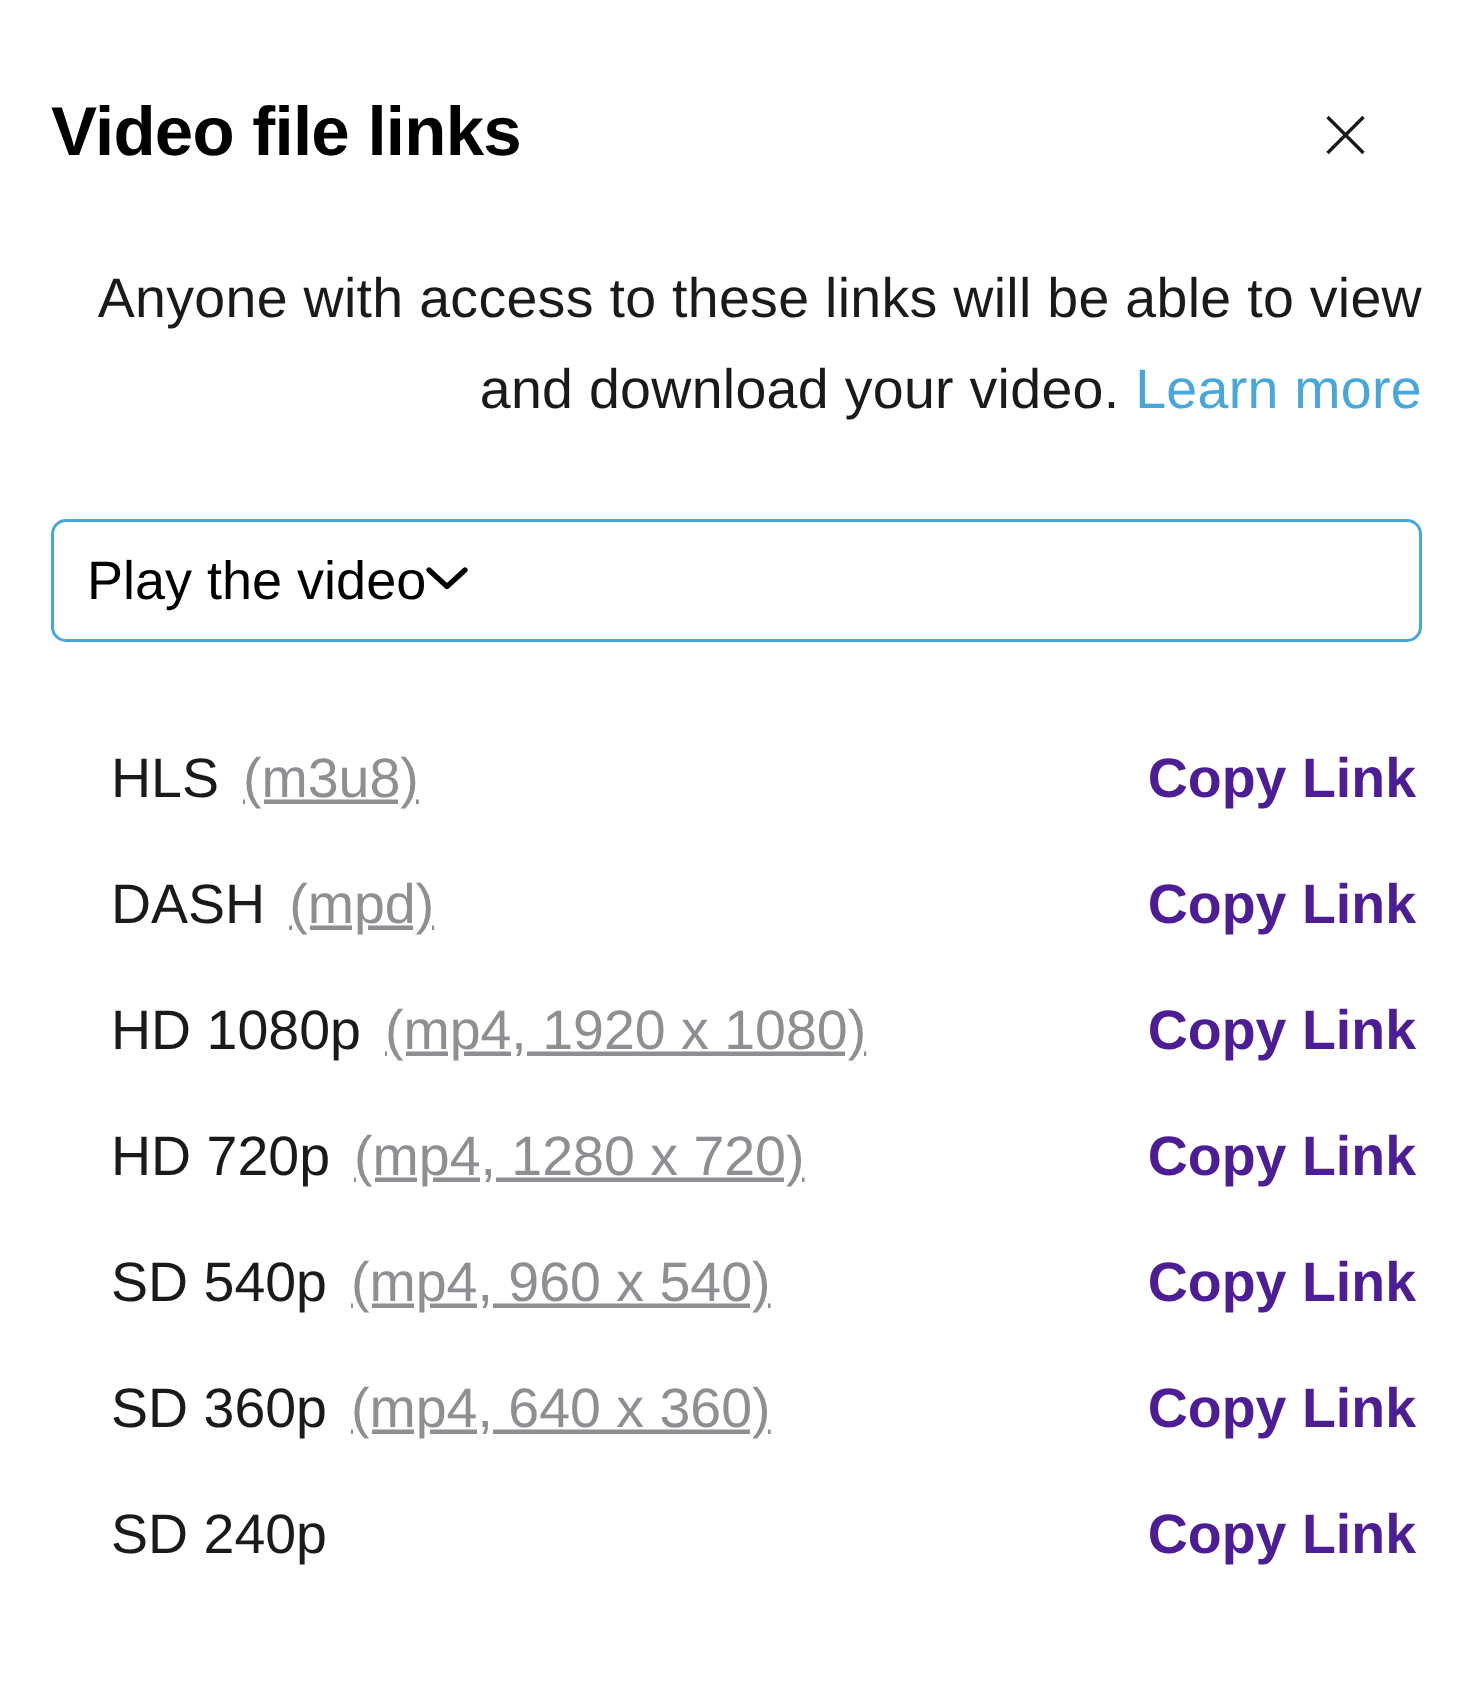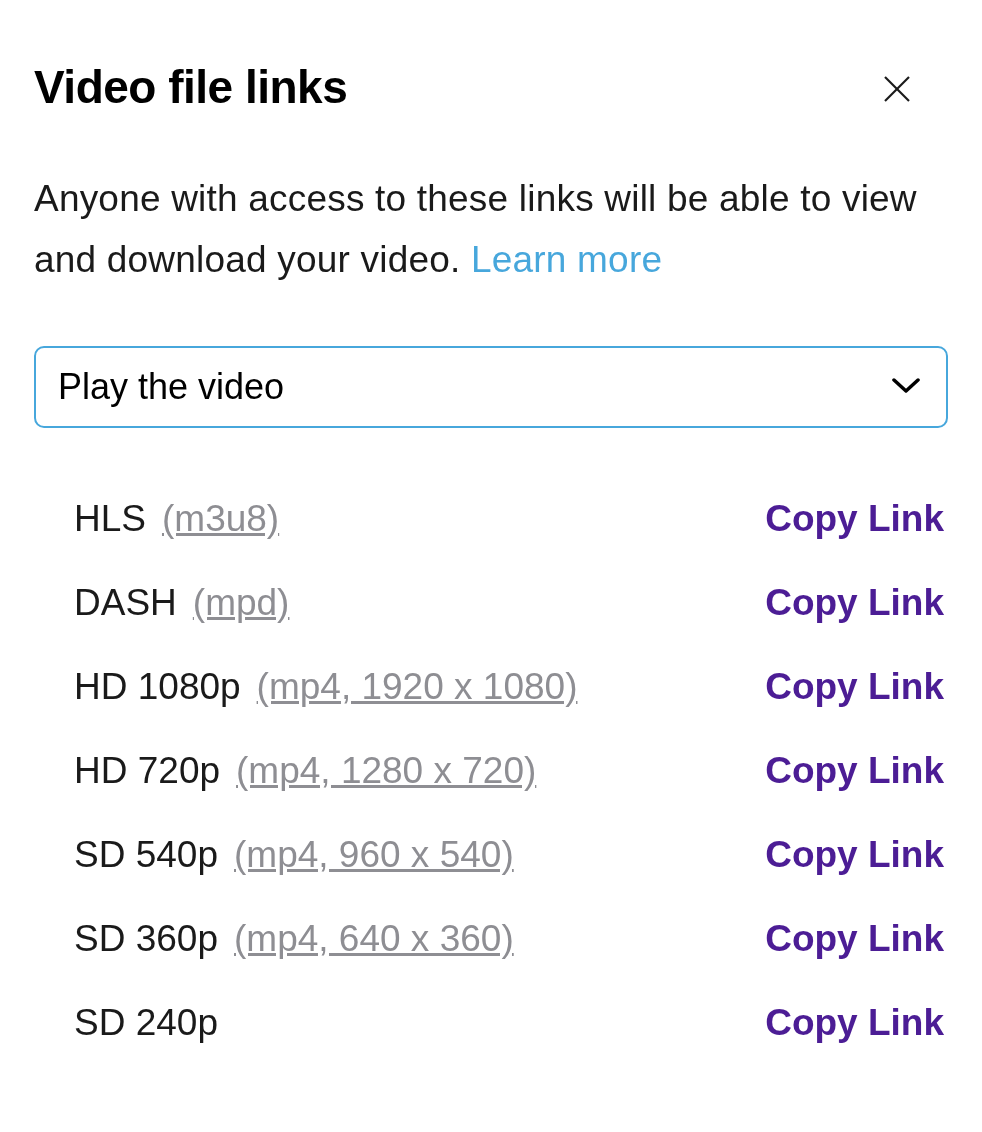--- a/index.html
+++ b/index.html
@@ -11,21 +11,21 @@
     font-family: "Helvetica Neue", Helvetica, Arial, sans-serif;
     background: #ffffff;
     width: 982px;
     height: 1132px;
     padding: 60px 34px 40px 34px;
     color: #1a1a1a;
   }
   .header {
     display: flex;
     justify-content: space-between;
-    align-items: center;
+    align-items: flex-end;
     margin-bottom: 54px;
   }
   .title {
     font-size: 46px;
     font-weight: 700;
     color: #000;
     letter-spacing: -0.5px;
   }
   .close-btn {
     background: none;
@@ -43,33 +43,33 @@
     height: 30px;
     stroke: #1a1a1a;
     stroke-width: 2.2;
   }
   .description {
     font-size: 37px;
     line-height: 1.65;
     color: #1a1a1a;
     margin-bottom: 56px;
     letter-spacing: 0.2px;
+    text-align: right;
   }
   .learn-more {
     color: #47a7dc;
     text-decoration: none;
     cursor: pointer;
   }
   .dropdown {
     width: 100%;
     border: 2px solid #47a7dc;
     border-radius: 10px;
     padding: 18px 22px 18px 22px;
     display: flex;
-    justify-content: space-between;
     align-items: center;
     cursor: pointer;
     background: #fff;
     margin-bottom: 70px;
   }
   .dropdown-label {
     font-size: 36px;
     color: #000;
     font-weight: 400;
   }

